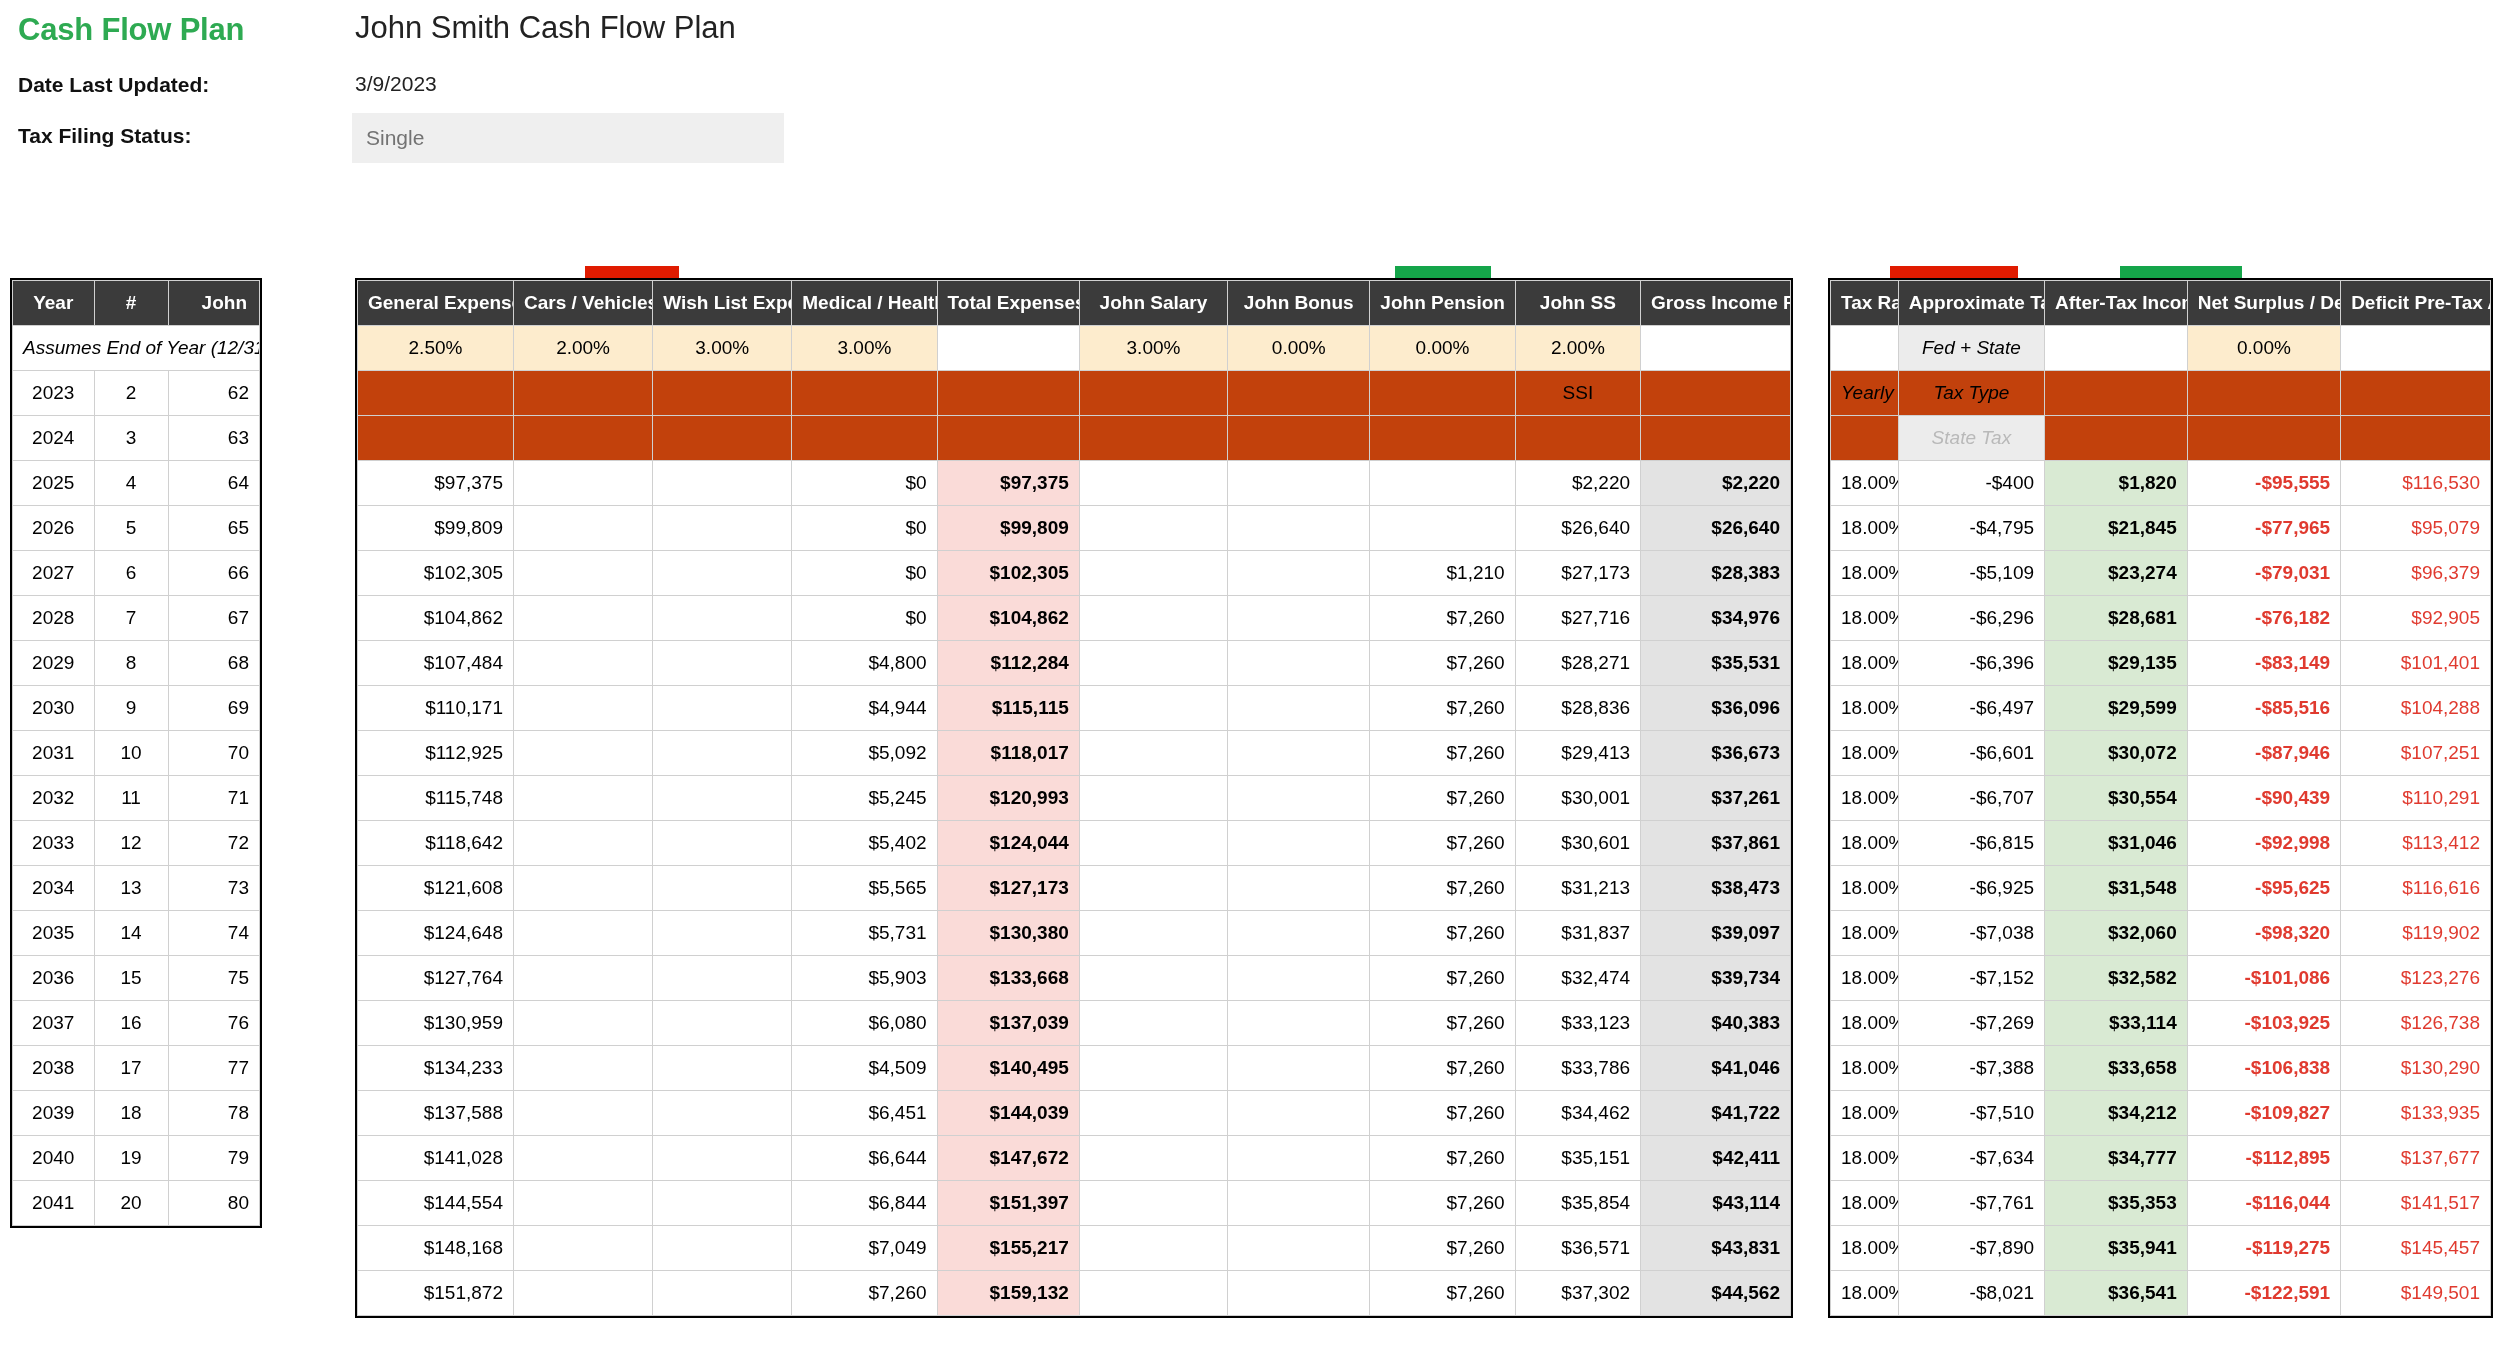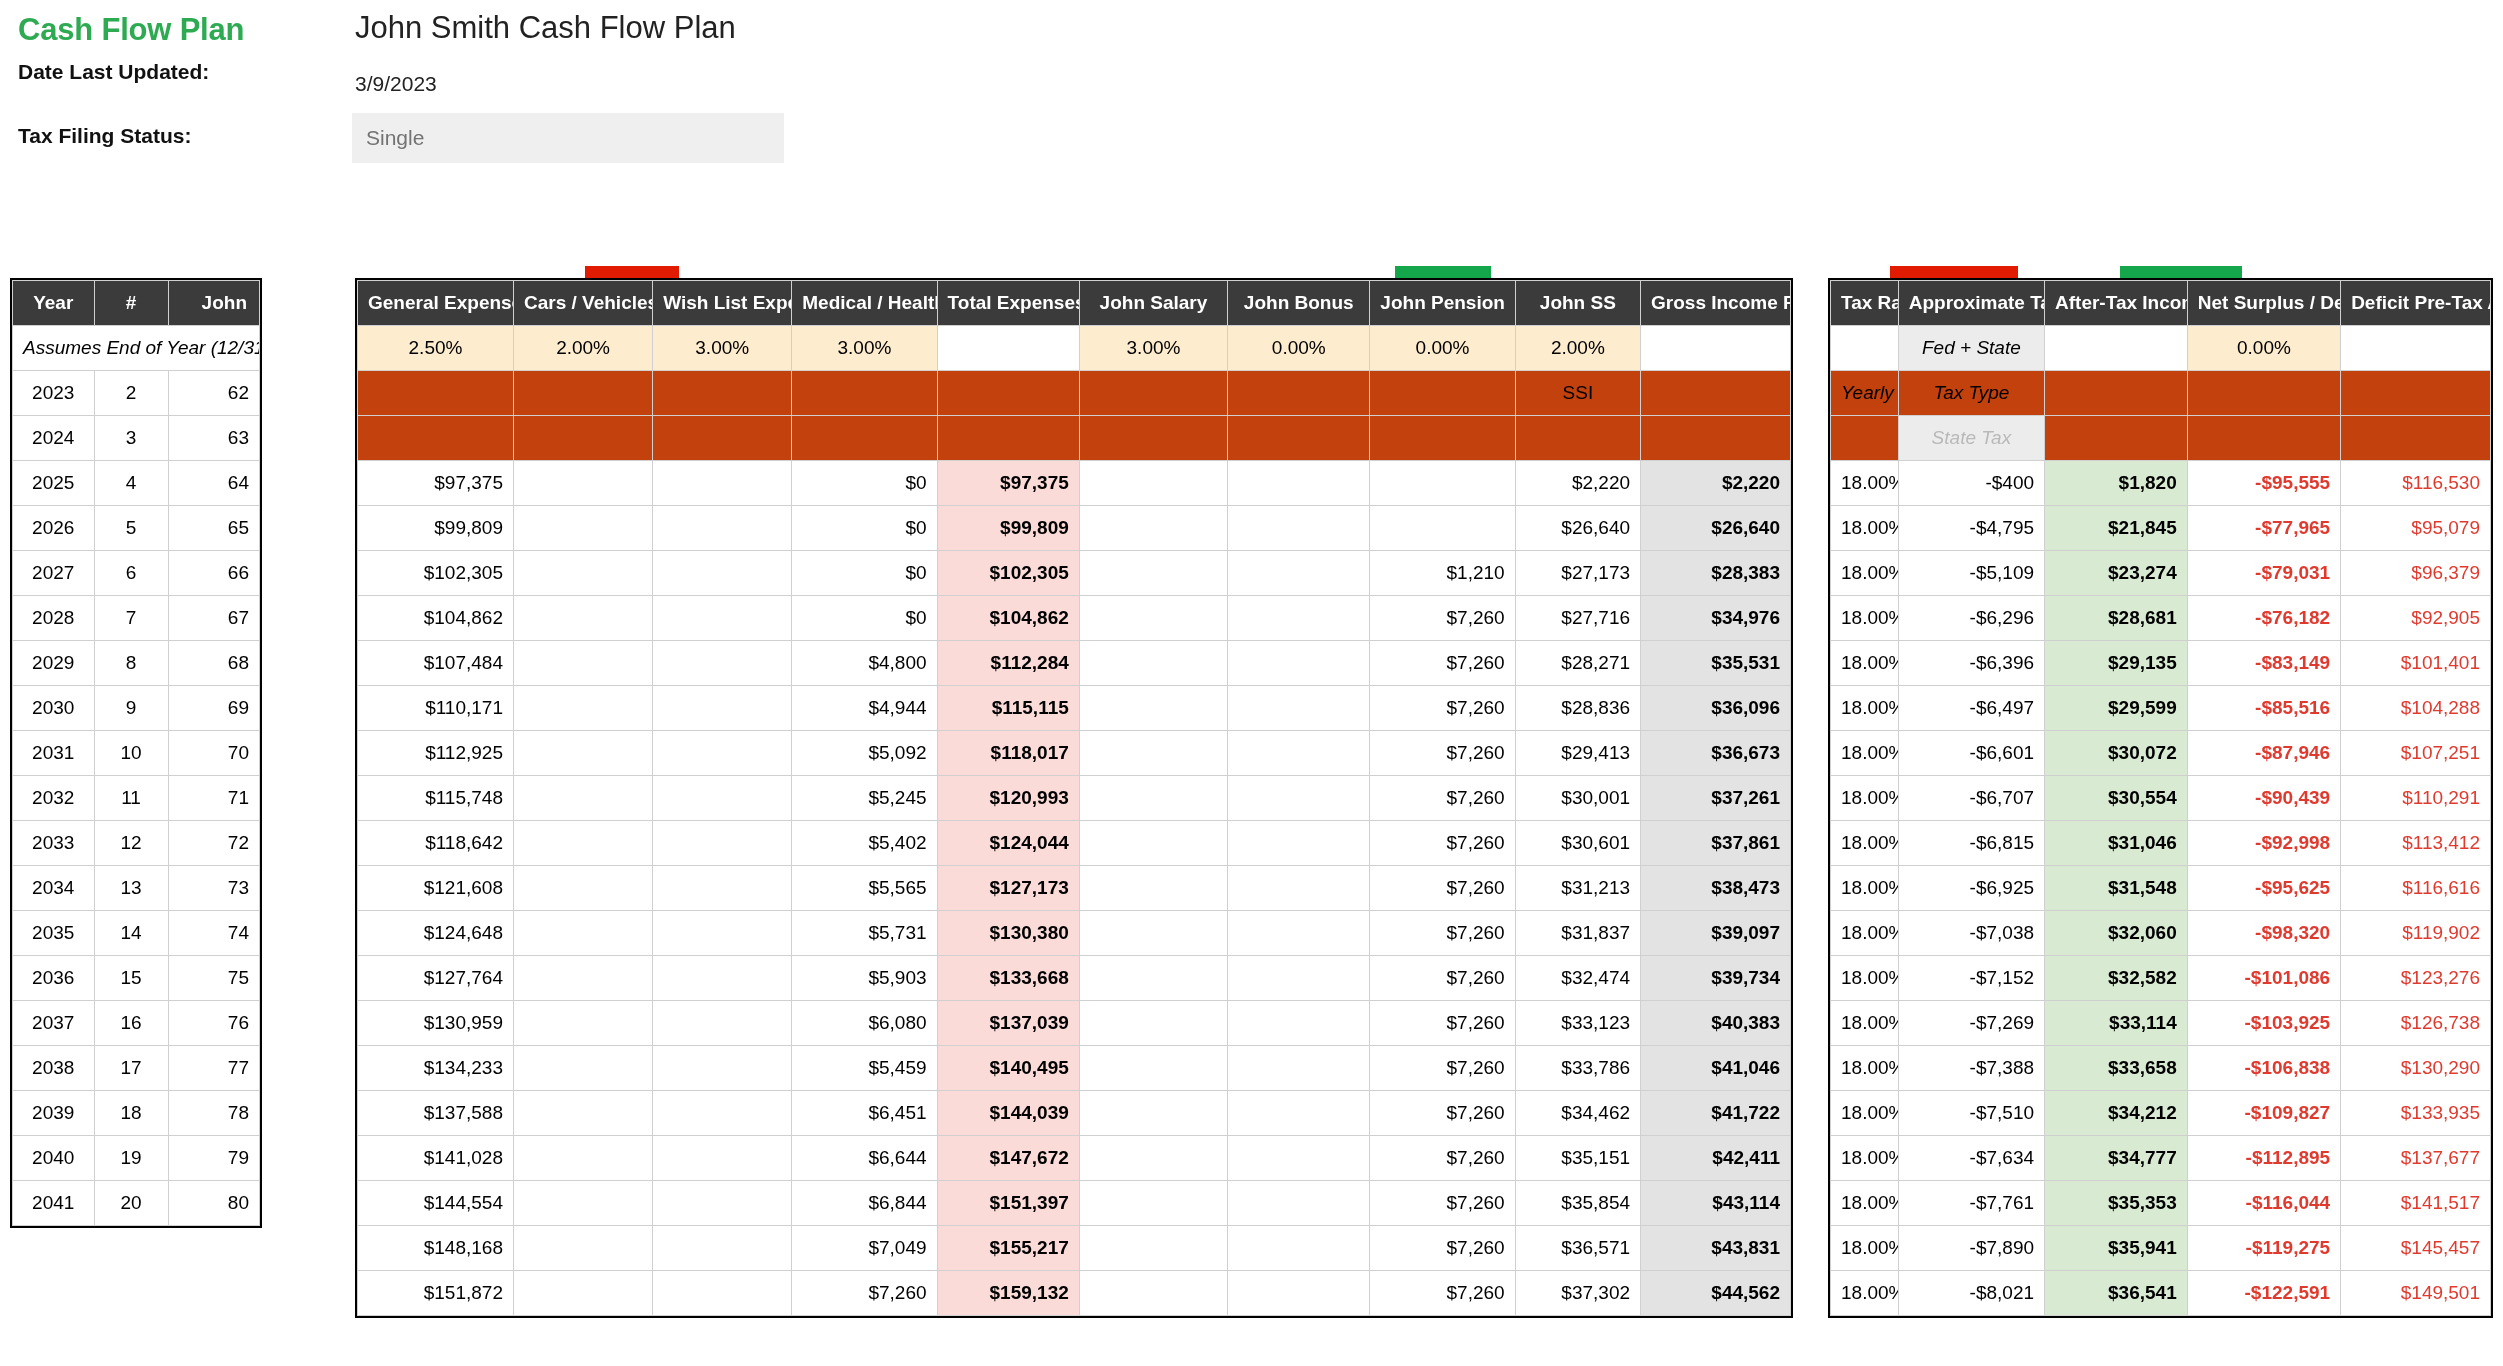--- a/index.html
+++ b/index.html
@@ -36,21 +36,21 @@
   .plan-name {
     position: absolute;
     left: 355px;
     top: 10px;
     font-size: 31px;
     color: #222;
   }
   .label-date {
     position: absolute;
     left: 18px;
-    top: 60px;
+    top: 73px;
     font-size: 21px;
     font-weight: bold;
     color: #111;
   }
   .value-date {
     position: absolute;
     left: 355px;
     top: 72px;
     font-size: 21px;
     color: #222;
@@ -512,21 +512,21 @@
           <td class="num"></td>
           <td class="num"></td>
           <td class="num">$7,260</td>
           <td class="num">$33,123</td>
           <td class="gray">$40,383</td>
         </tr>
         <tr>
           <td class="num">$134,233</td>
           <td class="num"></td>
           <td class="num"></td>
-          <td class="num">$5,459</td>
+          <td class="num">$4,509</td>
           <td class="pink">$140,495</td>
           <td class="num"></td>
           <td class="num"></td>
           <td class="num">$7,260</td>
           <td class="num">$33,786</td>
           <td class="gray">$41,046</td>
         </tr>
         <tr class="grouptop">
           <td class="num">$137,588</td>
           <td class="num"></td>

